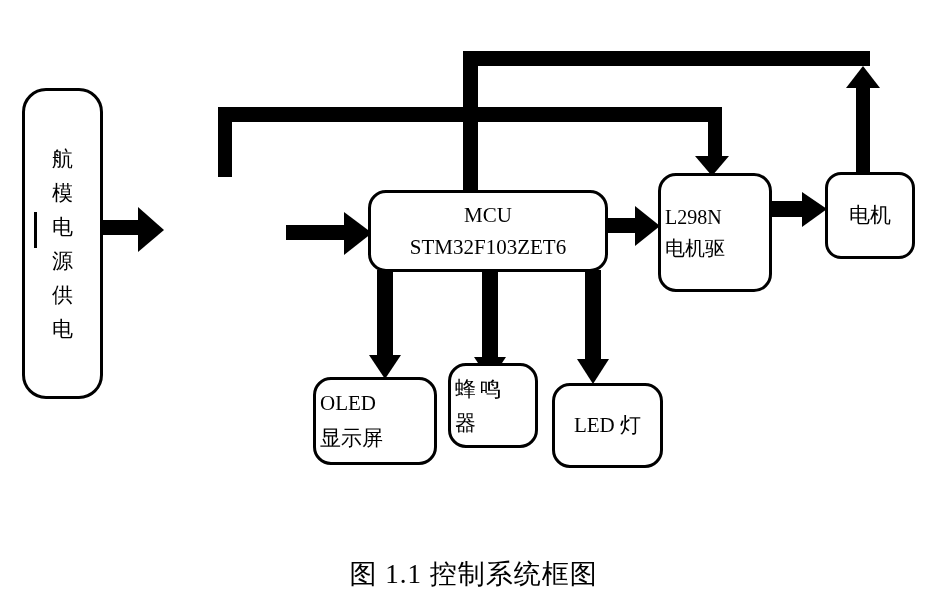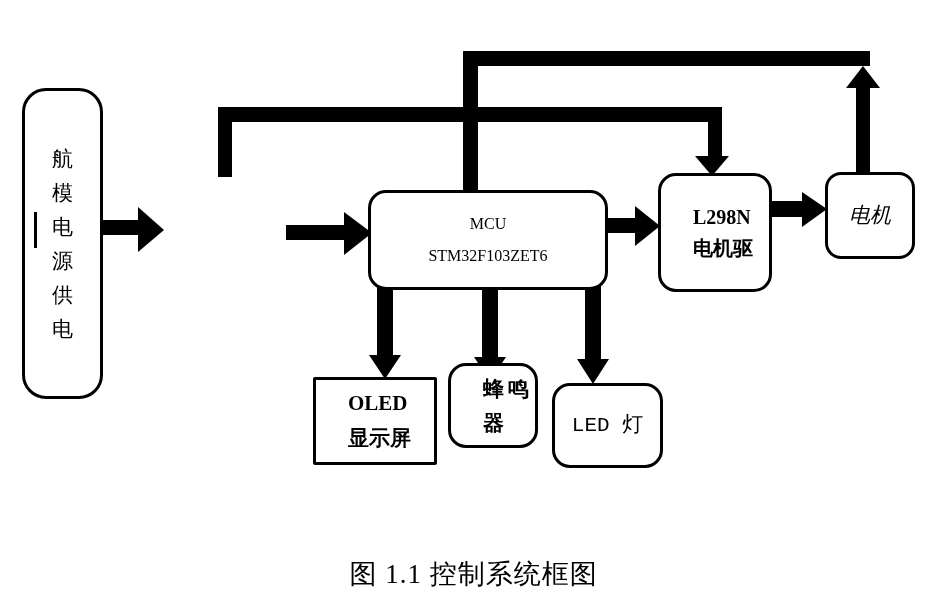--- a/index.html
+++ b/index.html
@@ -10,35 +10,35 @@
   }
   .connectors { position:absolute; left:0; top:0; width:947px; height:602px; }
   .connectors rect, .connectors polygon { fill:#000000; }
   .box {
     position:absolute; box-sizing:border-box; background:#ffffff;
     border:3px solid #000000; display:flex; flex-direction:column;
     justify-content:center; font-size:21px; line-height:33px;
   }
   .box .ln { display:block; white-space:nowrap; }
   .center { align-items:center; text-align:center; }
-  .leftpad { padding-left:32px;font-weight:bold; }
+  .leftpad { padding-left:4px; }
 
   .power   { left:22px;  top:88px;  width:81px;  height:311px; border-radius:24px;
              align-items:center; line-height:34px; }
   .regulator { left:163px; top:175px; width:125px; height:127px; border-radius:22px; }
-  .mcu     { left:368px; top:190px; width:240px; height:100px;  border-radius:18px;
-             font-size:16px; line-height:32px; }
+  .mcu     { left:368px; top:190px; width:240px; height:82px;  border-radius:18px;
+             font-size:21px; line-height:32px; }
   .driver  { left:658px; top:173px; width:114px; height:119px; border-radius:18px;
              font-size:20px; line-height:31px; }
-  .motor   { left:825px; top:172px; width:90px;  height:87px;  border-radius:16px;font-style:italic; }
-  .oled    { left:313px; top:377px; width:124px; height:88px;  border-radius:2px;
+  .motor   { left:825px; top:172px; width:90px;  height:87px;  border-radius:16px; }
+  .oled    { left:313px; top:377px; width:124px; height:88px;  border-radius:18px;
              line-height:35px; }
   .buzzer  { left:448px; top:363px; width:90px;  height:85px;  border-radius:18px;
              line-height:34px; letter-spacing:4px; }
-  .led     { left:552px; top:383px; width:111px; height:85px;  border-radius:18px;font-family:Liberation Mono, monospace; }
+  .led     { left:552px; top:383px; width:111px; height:85px;  border-radius:18px; }
 
   .dash-mark { position:absolute; left:34px; top:212px; width:3px; height:36px;
                background:#000000; }
   .caption { position:absolute; left:0; top:556px; width:947px; text-align:center;
              font-size:27px; letter-spacing:1px; }
 </style>
 </head>
 <body>
 
 <div class="stage">

